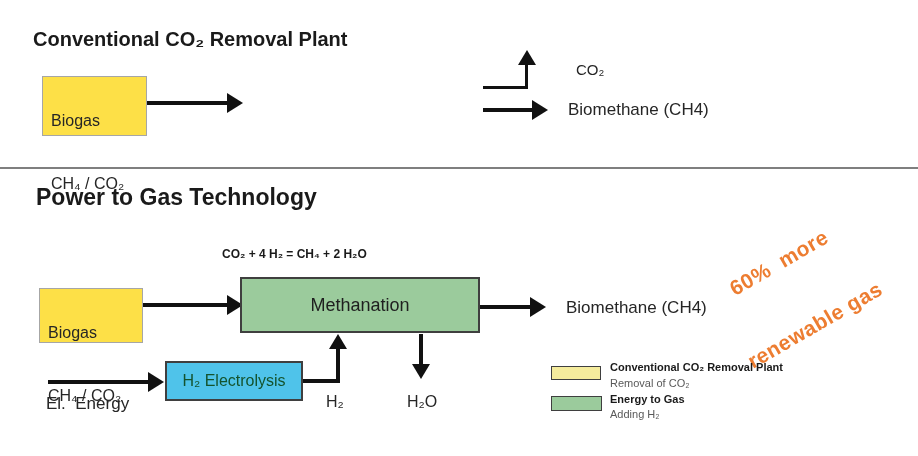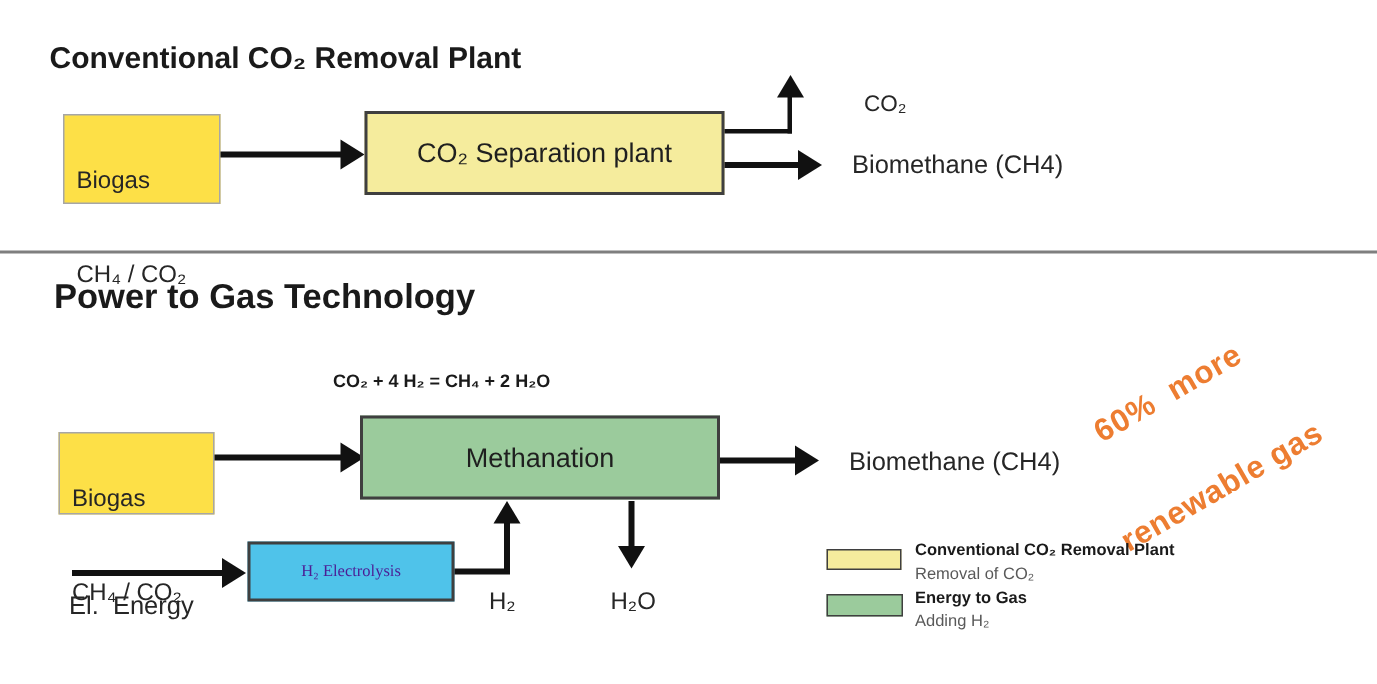--- a/index.html
+++ b/index.html
@@ -39,23 +39,20 @@
   <div class="io-box" style="left:42px;top:76px;width:105px;height:60px;">
     <div class="io-text">
       <div>Biogas</div>
       <div>CH₄ / CO₂</div>
     </div>
   </div>
 
   <div class="hline" style="left:147px;top:101px;width:82px;height:4px;"></div>
   <div class="head-right" style="left:227px;top:93px;"></div>
 
-  <div class="box" style="left:243px;top:74px;width:240px;height:56px;background:#f5ec9d;">
-    <span style="font-size:18px;color:#1f1f1f;">CO₂ Separation plant</span>
-  </div>
 
   <div class="hline" style="left:483px;top:86px;width:45px;height:3px;"></div>
   <div class="vline" style="left:525px;top:63px;width:3px;height:26px;"></div>
   <div class="head-up" style="left:518px;top:50px;"></div>
   <div class="abs label" style="left:576px;top:61px;font-size:15px;">CO₂</div>
 
   <div class="hline" style="left:483px;top:108px;width:50px;height:4px;"></div>
   <div class="head-right" style="left:532px;top:100px;"></div>
   <div class="abs label" style="left:568px;top:100px;font-size:17px;">Biomethane (CH4)</div>
 
@@ -81,21 +78,21 @@
 
   <div class="hline" style="left:480px;top:305px;width:51px;height:4px;"></div>
   <div class="head-right" style="left:530px;top:297px;"></div>
   <div class="abs label" style="left:566px;top:298px;font-size:17px;">Biomethane (CH4)</div>
 
   <div class="hline" style="left:48px;top:380px;width:101px;height:4px;"></div>
   <div class="head-right" style="left:148px;top:372px;"></div>
   <div class="abs label" style="left:46px;top:394px;font-size:17px;">El.  Energy</div>
 
   <div class="box" style="left:165px;top:361px;width:138px;height:40px;background:#4fc3ea;">
-    <span style="font-size:11px;color:#4c1d95;font-family:Liberation Serif, serif;">H₂ Electrolysis</span>
+    <span style="font-size:16px;color:#14532d;">H₂ Electrolysis</span>
   </div>
 
   <div class="hline" style="left:303px;top:379px;width:37px;height:4px;"></div>
   <div class="vline" style="left:336px;top:348px;width:4px;height:33px;"></div>
   <div class="head-up" style="left:329px;top:334px;"></div>
   <div class="abs label" style="left:326px;top:393px;font-size:16px;">H₂</div>
 
   <div class="vline" style="left:419px;top:334px;width:4px;height:32px;"></div>
   <div class="head-down" style="left:412px;top:364px;"></div>
   <div class="abs label" style="left:407px;top:393px;font-size:16px;">H₂O</div>

